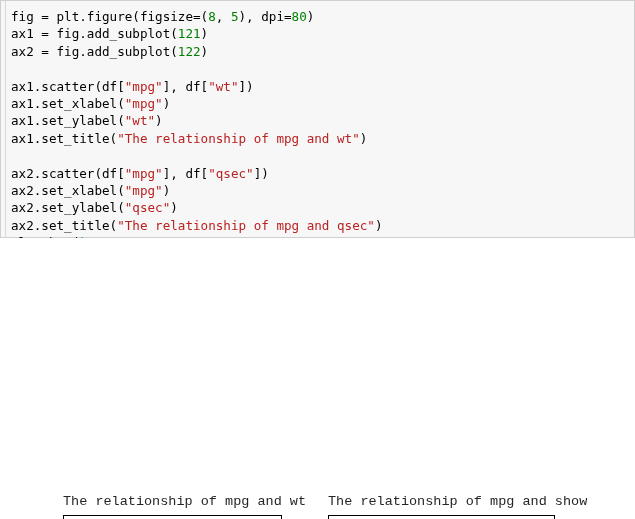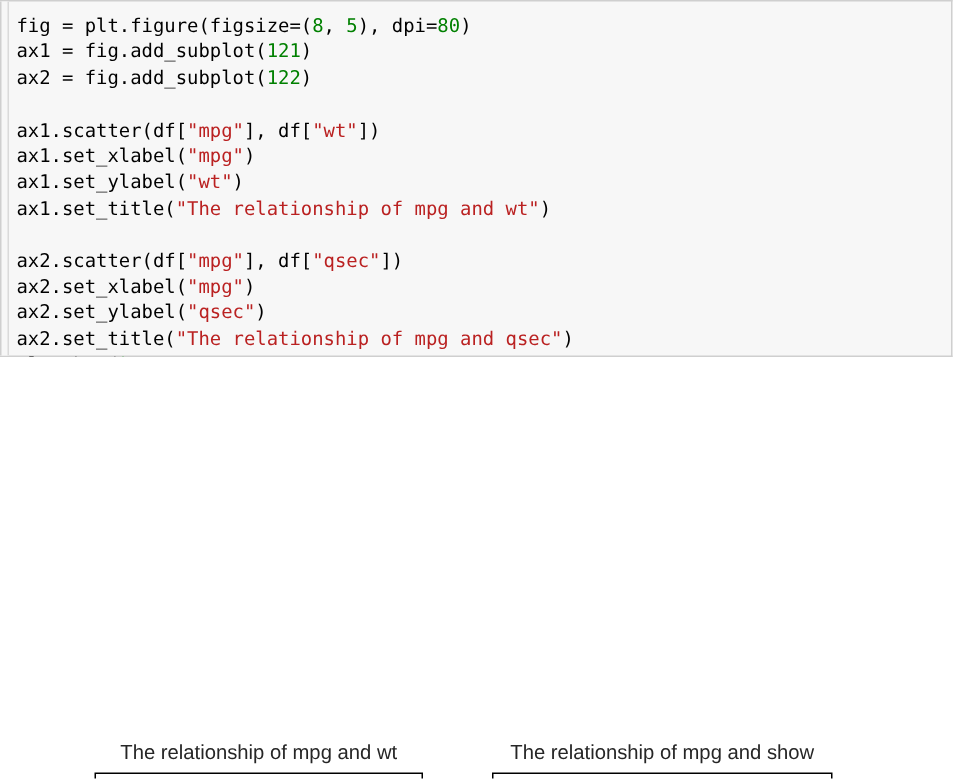--- a/index.html
+++ b/index.html
@@ -43,21 +43,21 @@
   .output{
     position:relative;
     width:635px;height:281px;background:#ffffff;
     overflow:hidden;
   }
   .figure{position:absolute;left:0;top:0;width:635px;height:281px;}
 
   .axes{position:absolute;box-sizing:border-box;border:1.1px solid #000000;background:#ffffff;}
   .ax-title{
     position:absolute;text-align:center;
-    font-family:Liberation Sans, sans-serif;
+    font-family:Liberation Mono, monospace;
     font-size:13.5px;color:#262626;white-space:nowrap;
   }
   .ytick-label{
     position:absolute;text-align:right;
     font-family:"DejaVu Sans", sans-serif;
     font-size:12px;color:#262626;white-space:nowrap;
   }
   .clip{position:absolute;overflow:hidden;}
 </style>
 </head>

